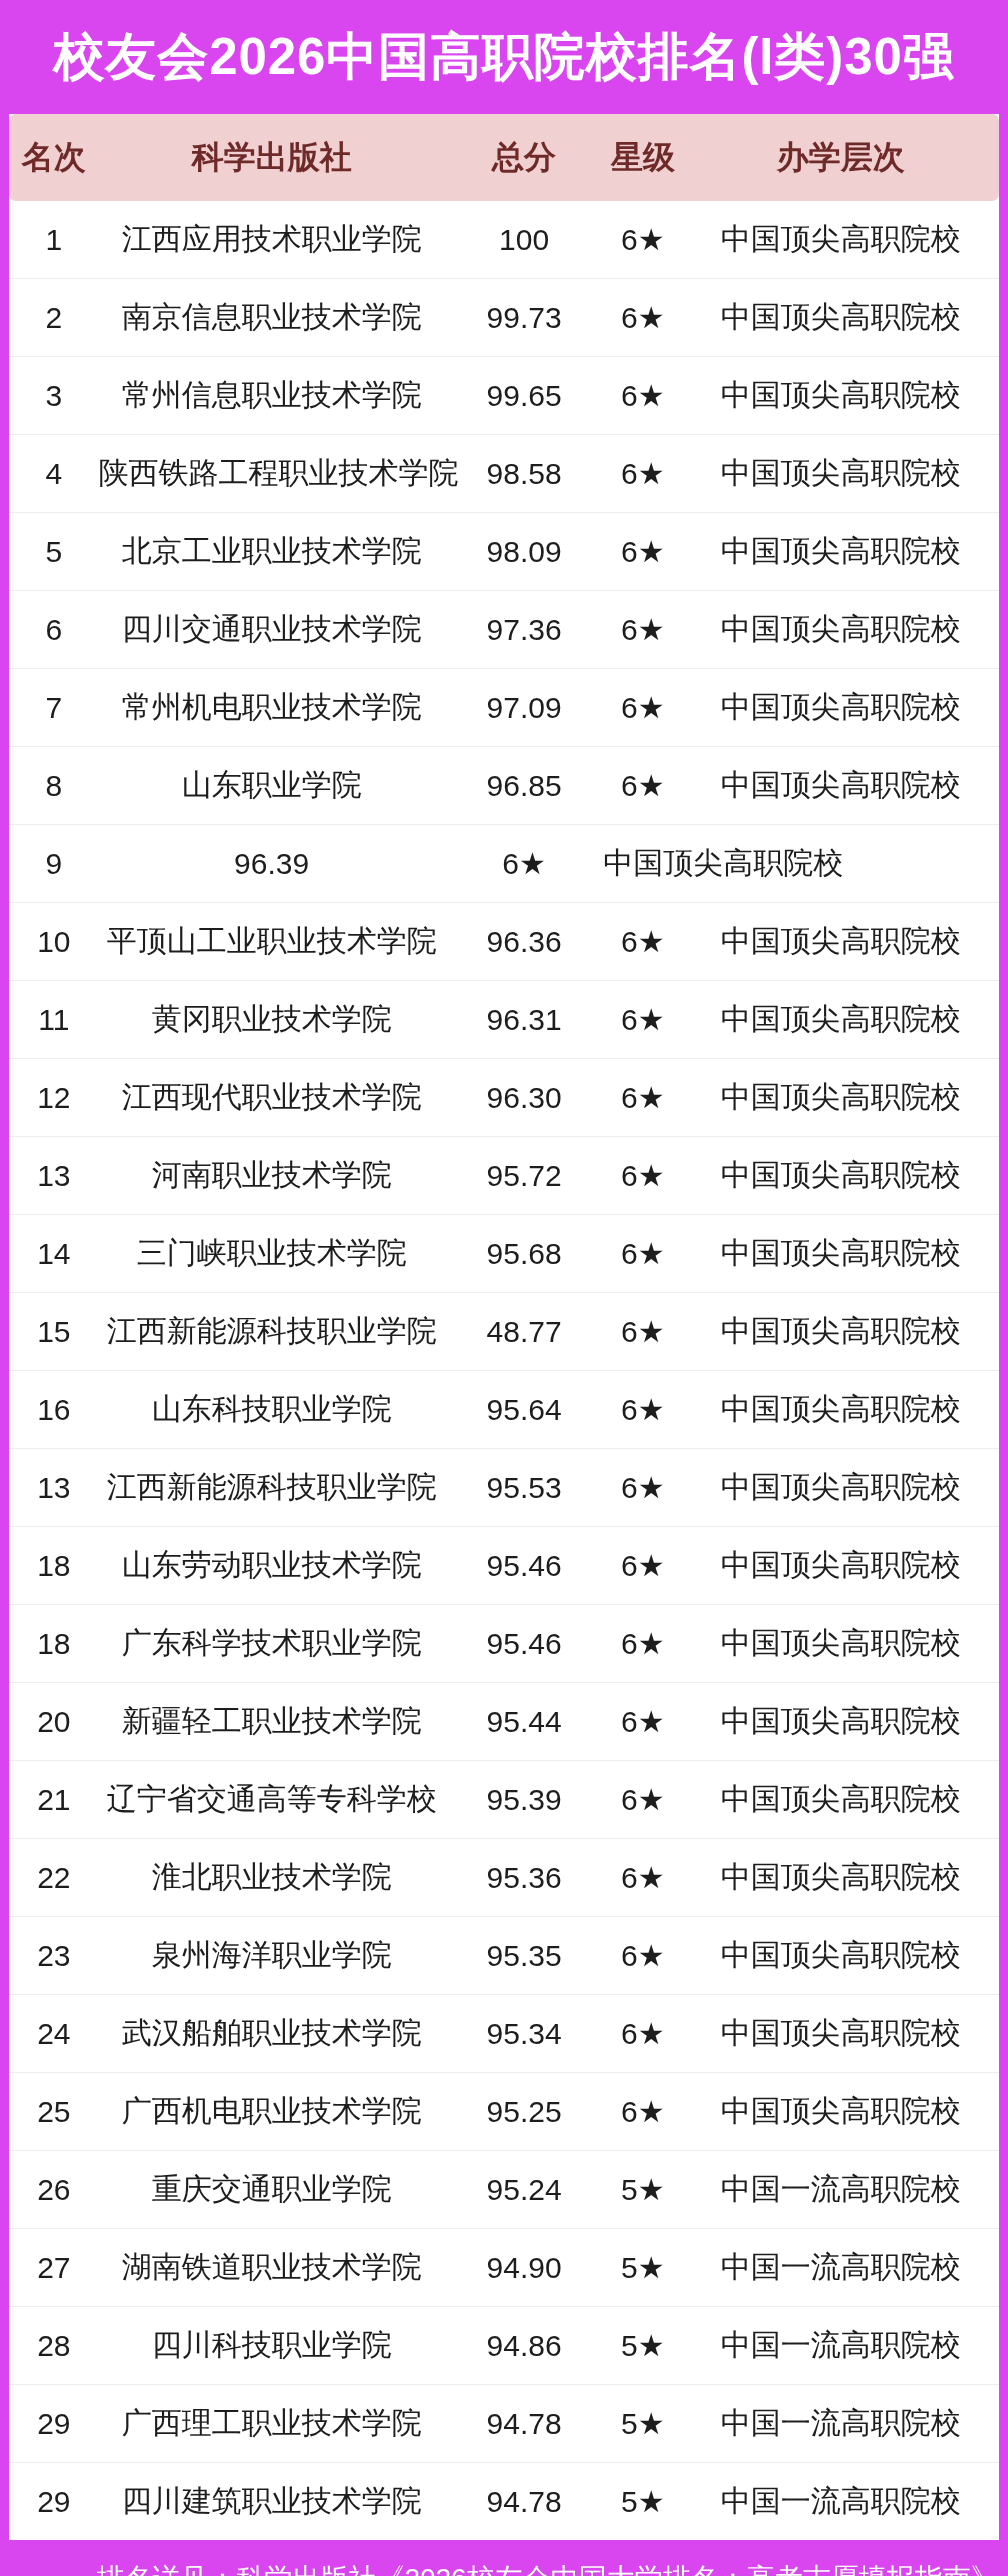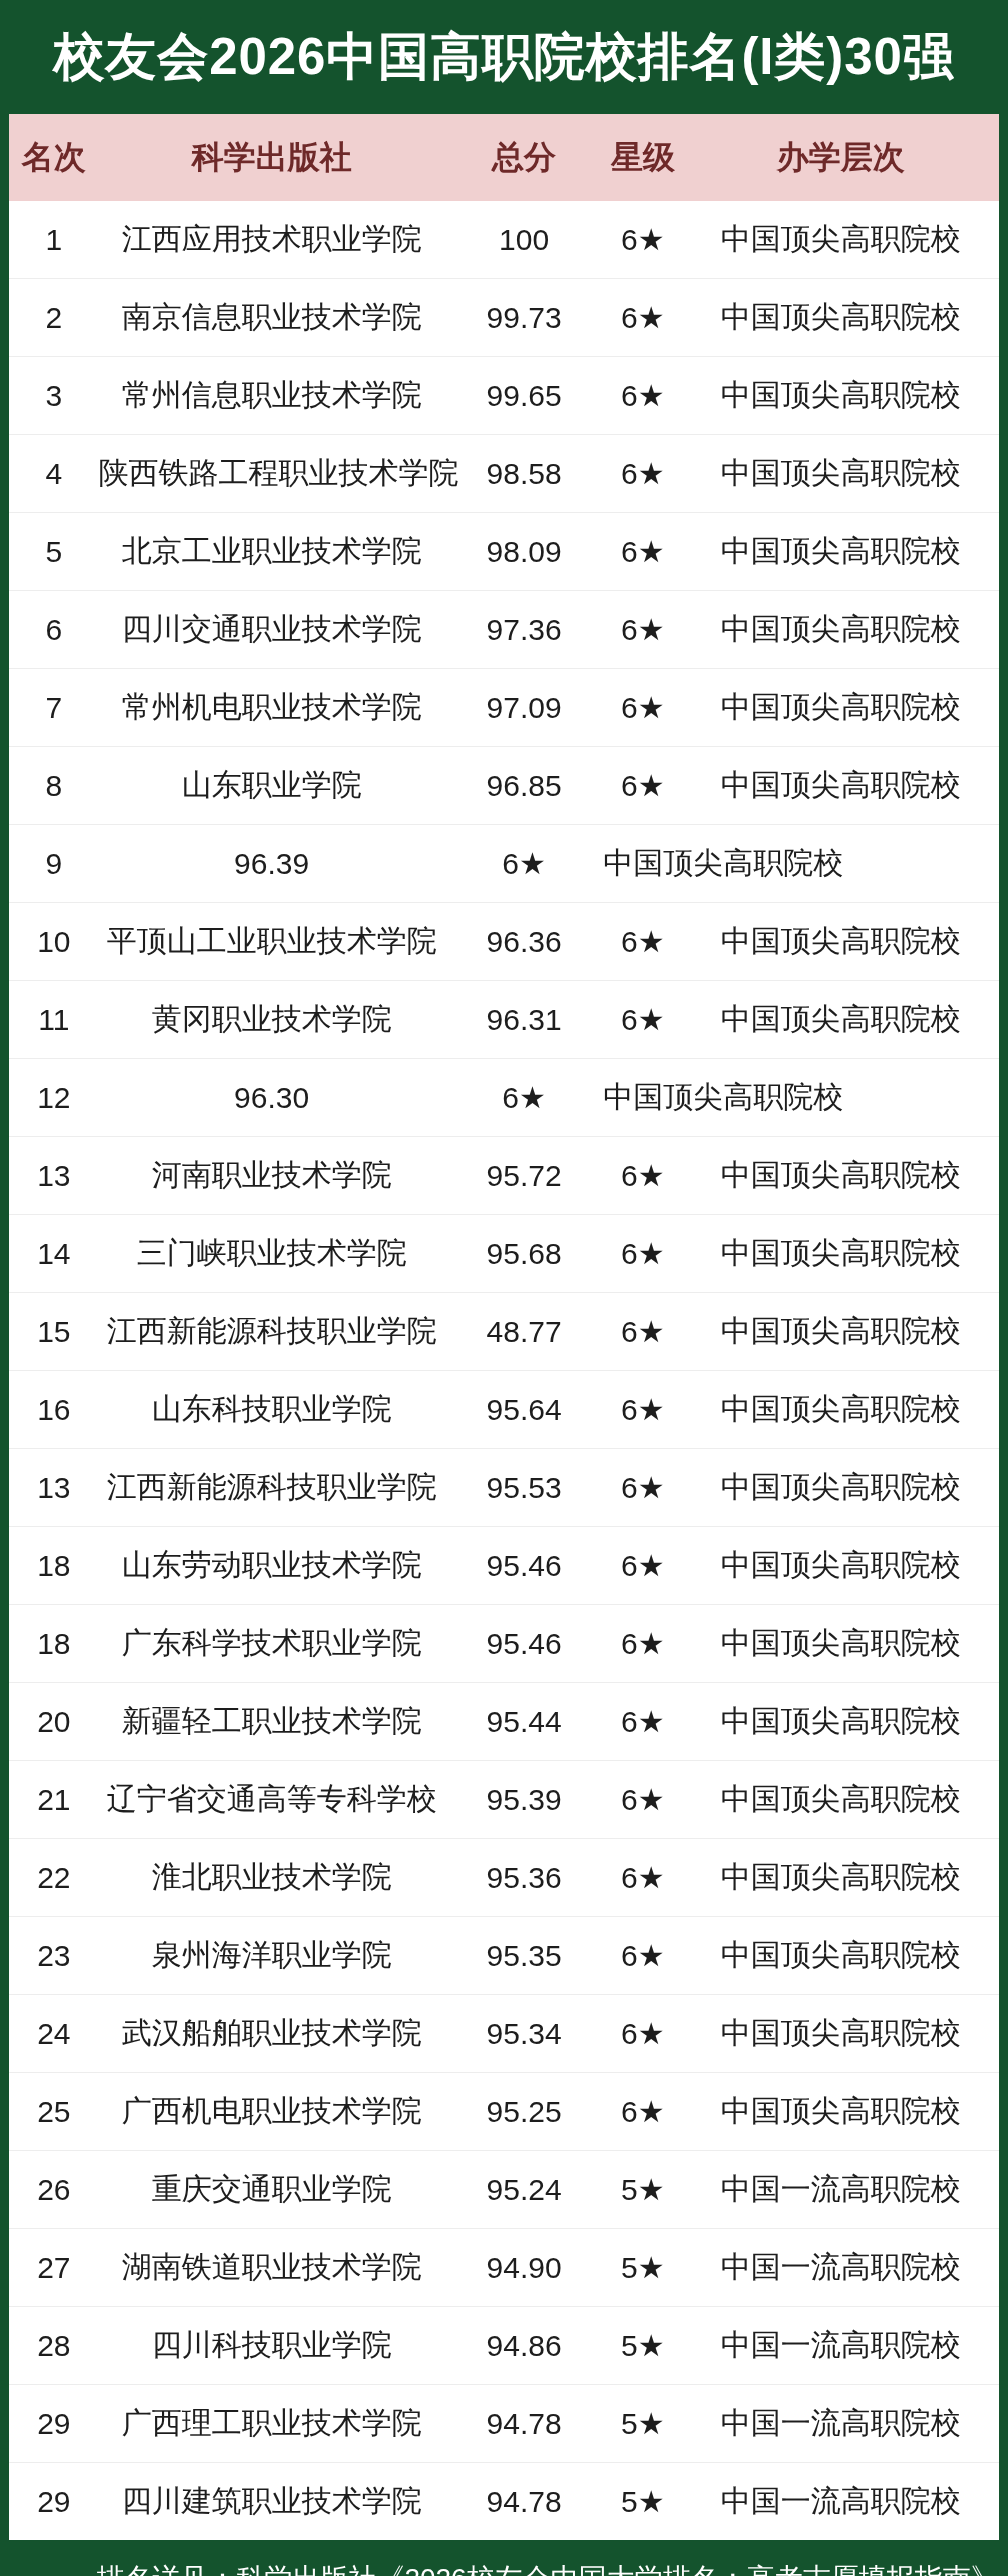--- a/index.html
+++ b/index.html
@@ -5,21 +5,21 @@
   html,body{margin:0;padding:0;}
   body{
     width:1008px;
     font-family:"Liberation Sans","DejaVu Sans",sans-serif;
     -webkit-font-smoothing:antialiased;
   }
   .page{
     position:relative;
     width:1008px;
     height:2576px;
-    background:#14532d;
+    background:#d946ef;
     overflow:hidden;
   }
   .banner{
     height:114px;
     display:flex;
     align-items:center;
     justify-content:center;
   }
   .banner .title{
     color:#ffffff;
@@ -39,20 +39,21 @@
     align-items:center;
   }
   .grid-row > div{
     text-align:center;
     white-space:nowrap;
     overflow:visible;
   }
   .thead{
     height:87px;
     background:#f0d0d0;
+    border-radius:7px;
   }
   .thead > div{
     color:#6e2929;
     font-size:32px;
     font-weight:bold;
   }
   .trow{
     height:77px;
     background:#ffffff;
   }
@@ -179,20 +180,21 @@
       <div class="grid-row trow">
         <div>11</div>
         <div>黄冈职业技术学院</div>
         <div>96.31</div>
         <div>6★</div>
         <div>中国顶尖高职院校</div>
       </div>
 
       <div class="grid-row trow">
         <div>12</div>
+        <div>江西现代职业技术学院</div>
         <div>96.30</div>
         <div>6★</div>
         <div>中国顶尖高职院校</div>
       </div>
 
       <div class="grid-row trow">
         <div>13</div>
         <div>河南职业技术学院</div>
         <div>95.72</div>
         <div>6★</div>

